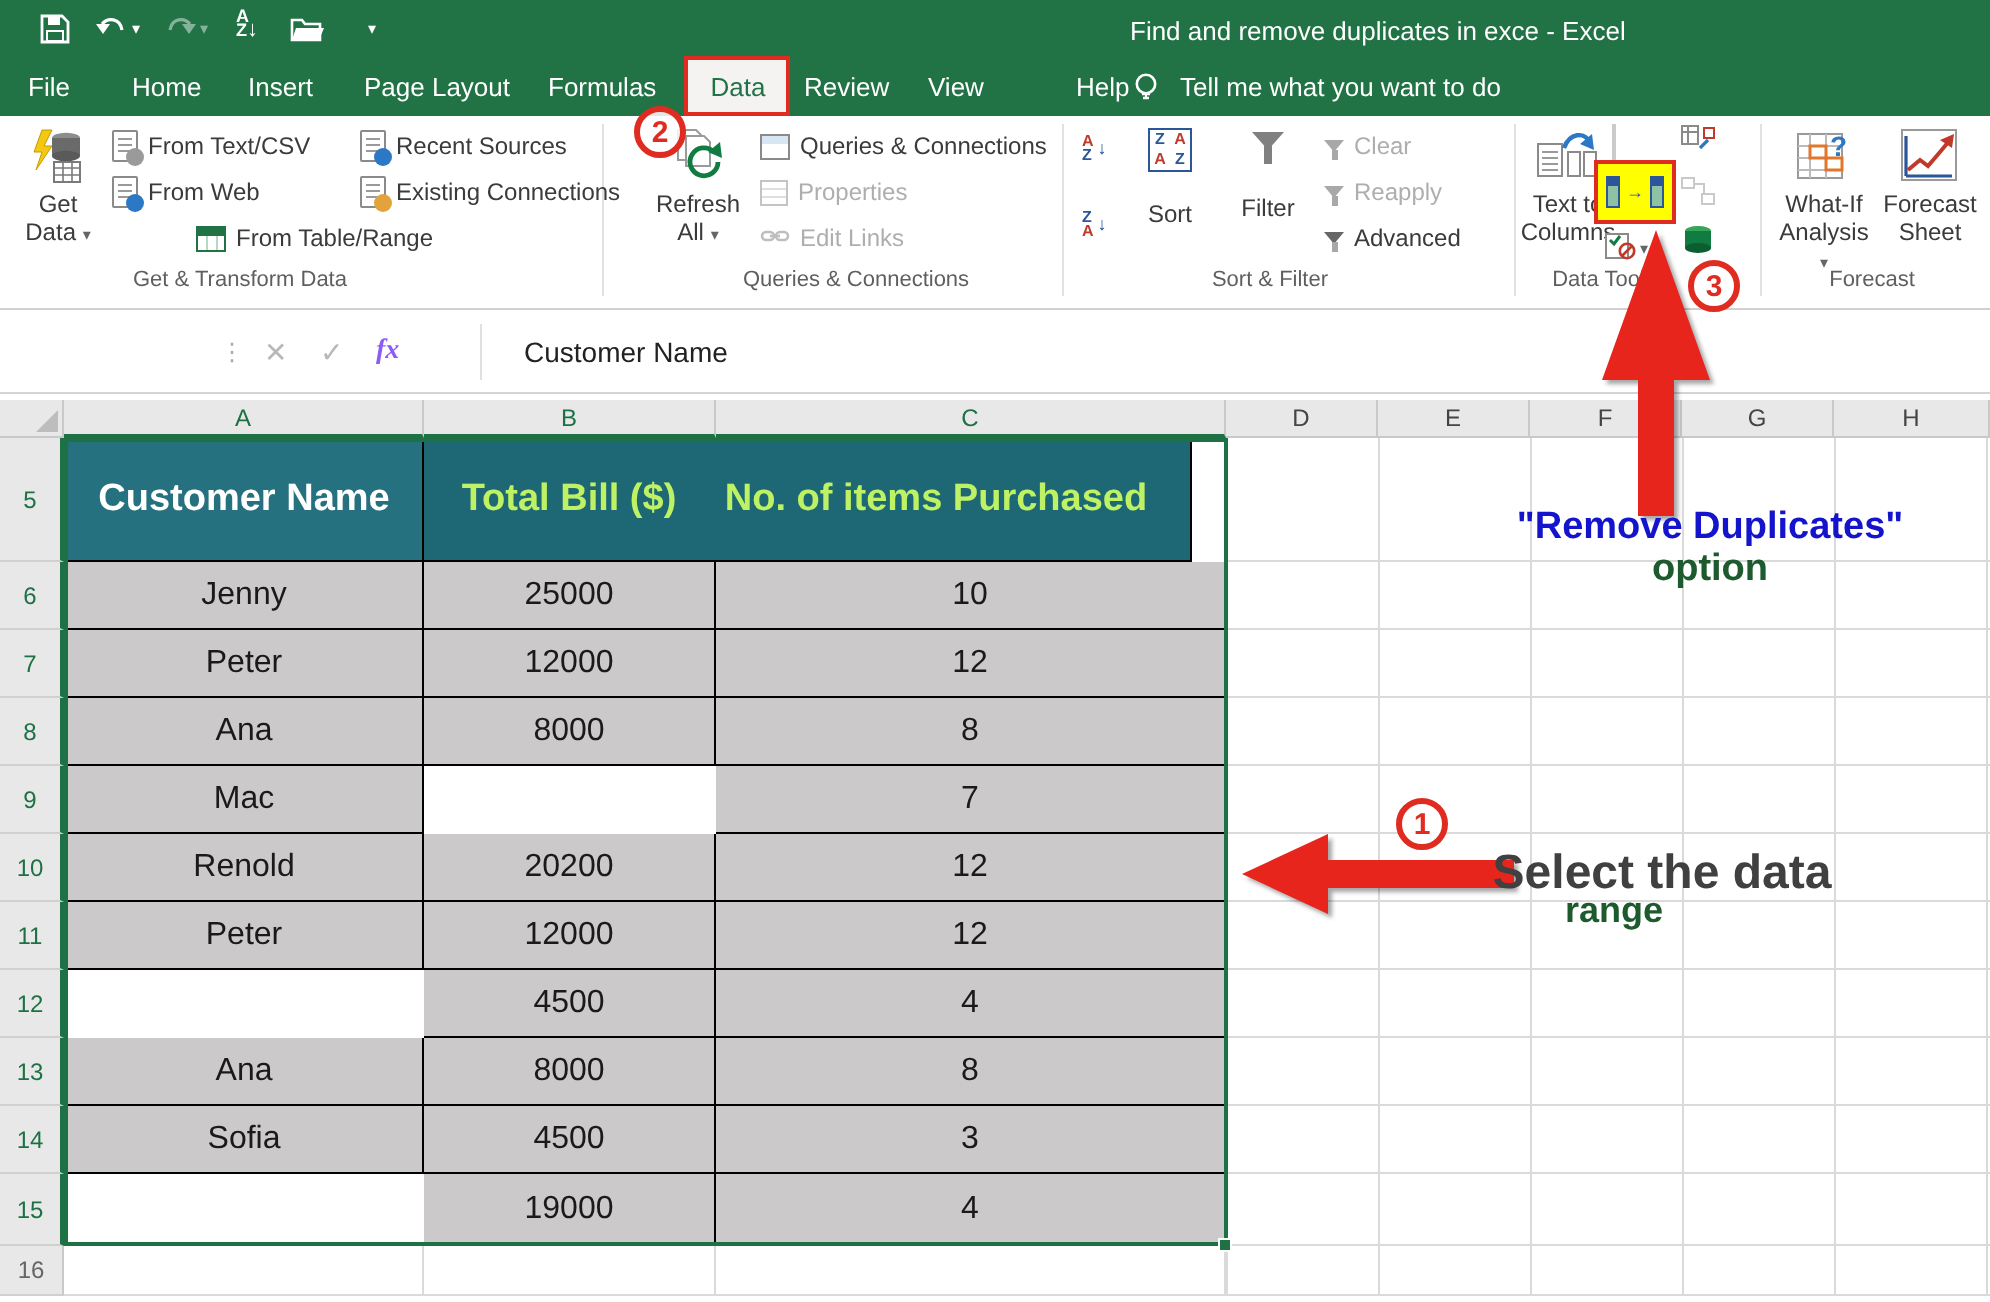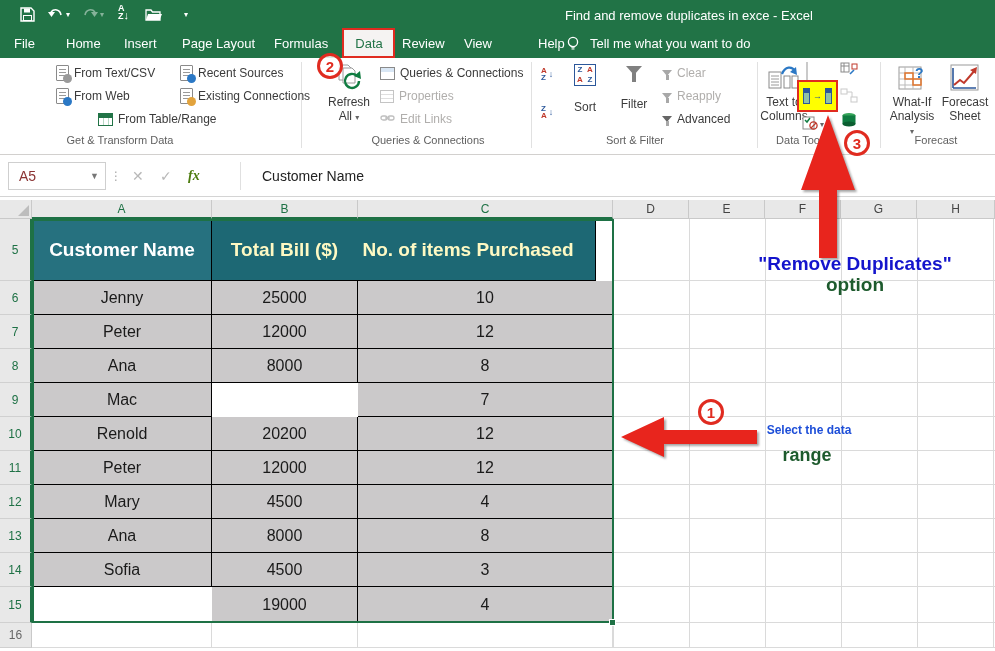--- a/index.html
+++ b/index.html
@@ -58,21 +58,21 @@
   
   .grid { left:0; top:200px; width:995px; height:451px; background:#fff; }
   .colhdr { position:absolute; top:0; height:19px; background:#e8e8e8; border-right:1px solid #c9c9c9; border-bottom:1px solid #c9c9c9; font-size:12px; text-align:center; line-height:18px; color:#444; }
   .colhdr.sel { color:#1e7145; border-bottom:2px solid #1e7145; }
   .corner { position:absolute; left:0; top:0; width:32px; height:19px; background:#e8e8e8; border-right:1px solid #c9c9c9; border-bottom:1px solid #c9c9c9; }
   .corner::after { content:""; position:absolute; right:2px; bottom:2px; border-left:11px solid transparent; border-bottom:11px solid #bdbdbd; }
   .rowhdr { position:absolute; left:0; width:32px; background:#e8e8e8; border-right:1px solid #c9c9c9; border-bottom:1px solid #d0d0d0; font-size:12px; color:#666; display:flex; align-items:center; justify-content:center; }
   .rowhdr.sel { color:#1e7145; border-right:2px solid #1e7145; }
   .cell { position:absolute; display:flex; align-items:center; justify-content:center; font-size:16px; color:#1a1a1a; border-right:1px solid #000; border-bottom:1px solid #000; background:#cbc9ca; }
   .cell.first { border-left:1px solid #000; }
-  .hcell { font-weight:bold; font-size:19px; color:#fef9c3; background:#1d6874; border-top:1px solid #000; }
+  .hcell { font-weight:bold; font-size:19px; color:#bef264; background:#1d6874; border-top:1px solid #000; }
   .hcell.activecell { background:#26717f; color:#fff; }
   .emptyzone { position:absolute; left:613px; width:382px; border-bottom:1px solid #dadada; background-image:linear-gradient(to right,#dadada 1px,transparent 1px); background-size:76px 100%; background-position:0 0; }
   .freecell { position:absolute; border-right:1px solid #dadada; border-bottom:1px solid #dadada; background:#fff; }
   .rangeborder { position:absolute; left:32px; top:19px; width:582px; height:404px; border:2px solid #1e7145; pointer-events:none; }
   .fillhandle { position:absolute; left:609px; top:419px; width:7px; height:7px; background:#1e7145; border:1px solid #fff; pointer-events:none; }
 
   
   .ann-circle { position:absolute; width:26px; height:26px; border:3px solid #e02b20; border-radius:50%; background:rgba(255,255,255,.85); color:#e02b20; font-weight:bold; font-size:15px; display:flex; align-items:center; justify-content:center; z-index:40; }
   .ann-text { position:absolute; font-weight:bold; text-align:center; z-index:40; white-space:nowrap; }
   .redbox-tab { position:absolute; left:342px; top:28px; width:53px; height:30px; border:2.5px solid #e02b20; z-index:40; }
@@ -135,20 +135,34 @@
     </span>
     <span class="tellme" style="left:590px;">Tell me what you want to do</span>
   </div>
 
   <div class="abs ribbon">
     <div class="vsep" style="left:301px;"></div>
     <div class="vsep" style="left:531px;"></div>
     <div class="vsep" style="left:757px;"></div>
     <div class="vsep" style="left:880px;"></div>
 
+    <div class="bigbtn" style="left:6px; top:3px; width:46px;">
+      <span style="position:relative; height:34px; display:flex; align-items:center;">
+        <svg width="30" height="30" viewBox="0 0 30 30">
+          <polygon points="7,2 3,13 7,13 4,22 12,10 8,10 12,2" fill="#f2c811" stroke="#c79a00" stroke-width=".5"></polygon>
+          <ellipse cx="19" cy="6" rx="7" ry="2.6" fill="#8d8d8d"></ellipse>
+            <rect x="12" y="6" width="14" height="9" fill="#6a6a6a"></rect>
+            <ellipse cx="19" cy="15" rx="7" ry="2.6" fill="#5a5a5a"></ellipse>
+          <rect x="13" y="18" width="13" height="10" fill="#fff" stroke="#7a7a7a"></rect>
+            <path d="M13 21 h13 M13 24.5 h13 M17.5 18 v10 M22 18 v10" stroke="#7a7a7a" stroke-width=".8"></path>
+        </svg>
+      </span>
+      <span class="lbl">Get</span>
+      <span class="lbl"><span>Data</span> <span class="caret" style="color:#666;">▾</span></span>
+    </div>
     <div class="sbtn" style="left:56px; top:5px;">
       <span class="docicon">
           <span class="accent" style="background:#9a9a9a;"></span>
         </span>
       <span>From Text/CSV</span>
     </div>
     <div class="sbtn" style="left:56px; top:28px;">
       <span class="docicon">
           <span class="accent" style="background:#2b78c5;"></span>
         </span>
@@ -322,28 +336,24 @@
           <polygon points="27,3 26,10 20,6" fill="#c0392b"></polygon>
         </svg>
       </span>
       <span class="lbl">Forecast</span>
       <span class="lbl">Sheet</span>
     </div>
     <div class="grouplabel" style="left:846px; width:180px;">Forecast</div>
   </div>
 
   <div class="abs fbar">
-    <div class="namebox">
-      <span>A5</span>
-      <span class="nb-caret">▼</span>
-    </div>
     <span class="fbtn" style="left:110px; color:#aaa; font-size:12px;">⋮</span>
     <span class="fbtn" style="left:132px; color:#b8b8b8;">✕</span>
     <span class="fbtn" style="left:160px; color:#b8b8b8;">✓</span>
-    <span class="fbtn" style="left:188px; color:#4d7c0f; font-style:italic; font-family:'Liberation Serif',serif; font-weight:bold;">fx</span>
+    <span class="fbtn" style="left:188px; color:#8b5cf6; font-style:italic; font-family:'Liberation Serif',serif; font-weight:bold;">fx</span>
     <span class="abs" style="left:240px; top:6px; width:1px; height:28px; background:#e0e0e0;"></span>
     <span class="fval">Customer Name</span>
   </div>
 
   <div class="abs grid">
     <div class="corner"></div>
     <div class="colhdr sel" style="left:32px;  width:180px;">A</div>
     <div class="colhdr sel" style="left:212px; width:146px;">B</div>
     <div class="colhdr sel" style="left:358px; width:255px;">C</div>
     <div class="colhdr" style="left:613px; width:76px;">D</div>
@@ -388,21 +398,20 @@
     <div class="cell" style="left:358px; top:217px; width:255px; height:34px;">12</div>
     <div class="emptyzone" style="top:217px; height:34px;"></div>
 
     <div class="rowhdr sel" style="top:251px; height:34px;">11</div>
     <div class="cell first" style="left:32px; top:251px; width:180px; height:34px;">Peter</div>
     <div class="cell" style="left:212px; top:251px; width:146px; height:34px;">12000</div>
     <div class="cell" style="left:358px; top:251px; width:255px; height:34px;">12</div>
     <div class="emptyzone" style="top:251px; height:34px;"></div>
 
     <div class="rowhdr sel" style="top:285px; height:34px;">12</div>
-    <div class="cell first" style="left:32px; top:285px; width:180px; height:34px;">Mary</div>
     <div class="cell" style="left:212px; top:285px; width:146px; height:34px;">4500</div>
     <div class="cell" style="left:358px; top:285px; width:255px; height:34px;">4</div>
     <div class="emptyzone" style="top:285px; height:34px;"></div>
 
     <div class="rowhdr sel" style="top:319px; height:34px;">13</div>
     <div class="cell first" style="left:32px; top:319px; width:180px; height:34px;">Ana</div>
     <div class="cell" style="left:212px; top:319px; width:146px; height:34px;">8000</div>
     <div class="cell" style="left:358px; top:319px; width:255px; height:34px;">8</div>
     <div class="emptyzone" style="top:319px; height:34px;"></div>
 
@@ -437,16 +446,16 @@
       <polygon points="828,115 855,190 837,190 837,258 819,258 819,190 801,190" fill="#e8251d"></polygon>
     </g>
   </svg>
 
   <div class="ann-circle" style="left:698px; top:399px;">1</div>
   <div class="ann-circle" style="left:317px; top:53px;">2</div>
   <div class="ann-circle" style="left:844px; top:130px;">3</div>
 
   <div class="ann-text" style="left:745px; top:253px; width:220px; color:#1414cc; font-size:19px;">"Remove Duplicates"</div>
   <div class="ann-text" style="left:745px; top:274px; width:220px; color:#1d5a2d; font-size:19px;">option</div>
-  <div class="ann-text" style="left:724px; top:423px; width:170px; color:#1d4ed8; font-size:12px;">Select the data</div>
+  <div class="ann-text" style="left:746px; top:423px; width:170px; color:#404040; font-size:24px;">Select the data</div>
   <div class="ann-text" style="left:722px; top:445px; width:170px; color:#1d5a2d; font-size:18px;">range</div>
 
 </div>
 
 </body></html>

